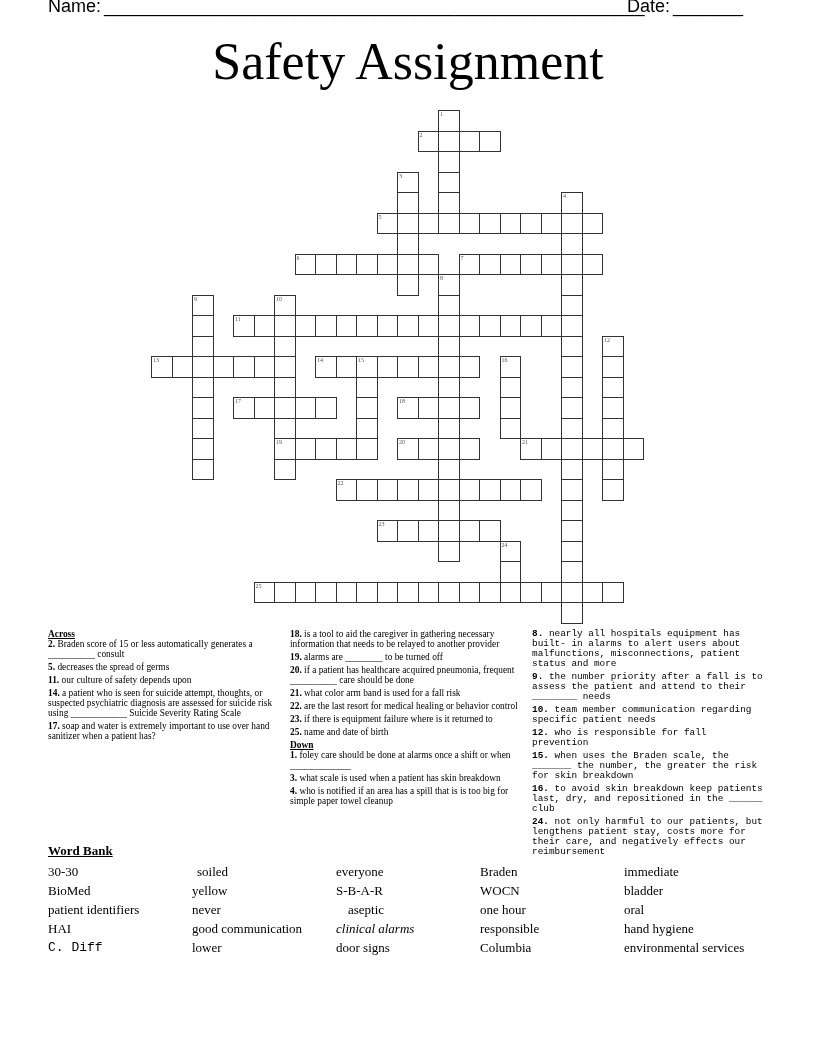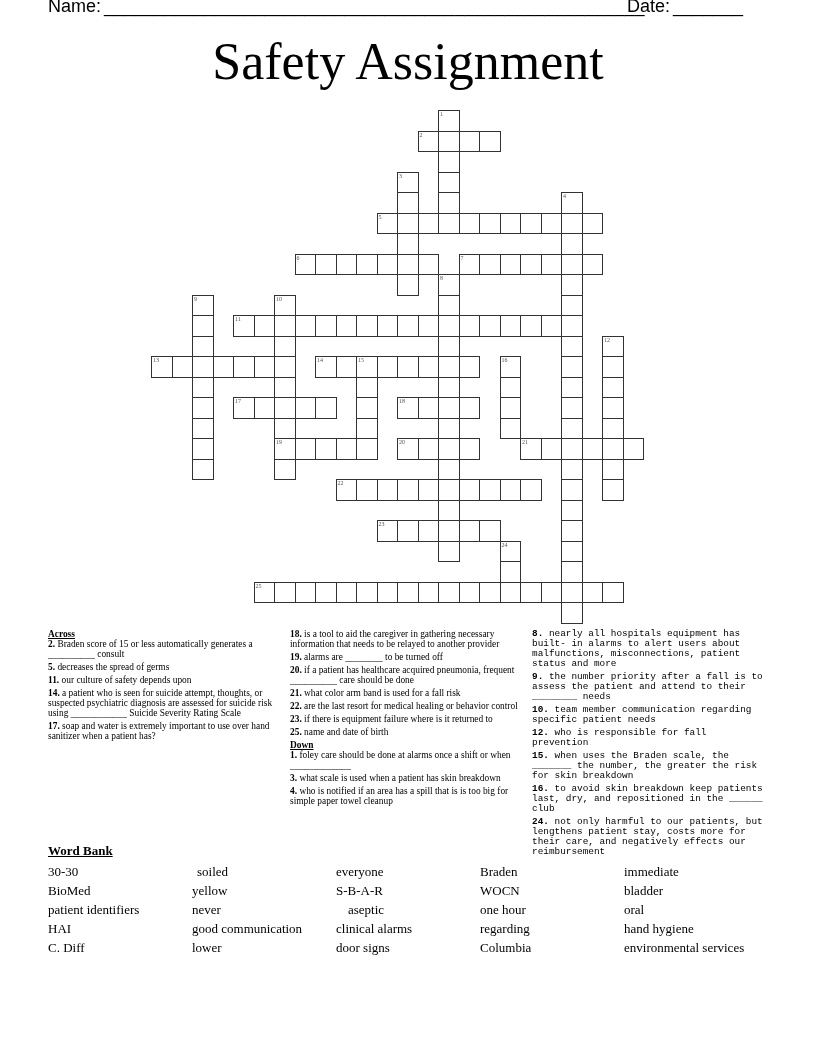--- a/index.html
+++ b/index.html
@@ -321,34 +321,34 @@
   <div class="clue"><b>16.</b><span> to avoid skin breakdown keep patients last, dry, and repositioned in the ______ club</span></div>
   <div class="clue"><b>24.</b><span> not only harmful to our patients, but lengthens patient stay, costs more for their care, and negatively effects our reimbursement</span></div>
 </div>
 
 <div class="wordbank-title">Word Bank</div>
 <div class="wordbank" id="wordbank">
     <span class="wb-word" style="left: 0px; top: 0px;">30-30</span>
     <span class="wb-word" style="left: 0px; top: 19px;">BioMed</span>
     <span class="wb-word" style="left: 0px; top: 38px;">patient identifiers</span>
     <span class="wb-word" style="left: 0px; top: 57px;">HAI</span>
-    <span class="wb-word" style="left: 0px; top: 76px;">C. Diff</span>
+    <span class="wb-word" style="left: 0px; top: 76px; font-family: Liberation Mono, monospace;">C. Diff</span>
     <span class="wb-word" style="left: 149px; top: 0px;">soiled</span>
     <span class="wb-word" style="left: 144px; top: 19px;">yellow</span>
     <span class="wb-word" style="left: 144px; top: 38px;">never</span>
     <span class="wb-word" style="left: 144px; top: 57px;">good communication</span>
     <span class="wb-word" style="left: 144px; top: 76px;">lower</span>
     <span class="wb-word" style="left: 288px; top: 0px; text-align: center;">everyone</span>
     <span class="wb-word" style="left: 288px; top: 19px;">S-B-A-R</span>
     <span class="wb-word" style="left: 300px; top: 38px;">aseptic</span>
-    <span class="wb-word" style="left: 288px; top: 57px;">clinical alarms</span>
+    <span class="wb-word" style="left: 288px; top: 57px; font-style: italic;">clinical alarms</span>
     <span class="wb-word" style="left: 288px; top: 76px;">door signs</span>
     <span class="wb-word" style="left: 432px; top: 0px;">Braden</span>
     <span class="wb-word" style="left: 432px; top: 19px;">WOCN</span>
     <span class="wb-word" style="left: 432px; top: 38px;">one hour</span>
-    <span class="wb-word" style="left: 432px; top: 57px;">regarding</span>
+    <span class="wb-word" style="left: 432px; top: 57px;">responsible</span>
     <span class="wb-word" style="left: 432px; top: 76px;">Columbia</span>
     <span class="wb-word" style="left: 576px; top: 0px;">immediate</span>
     <span class="wb-word" style="left: 576px; top: 19px;">bladder</span>
     <span class="wb-word" style="left: 576px; top: 38px;">oral</span>
     <span class="wb-word" style="left: 576px; top: 57px;">hand hygiene</span>
     <span class="wb-word" style="left: 576px; top: 76px;">environmental services</span>
   </div>
 
 </body></html>

